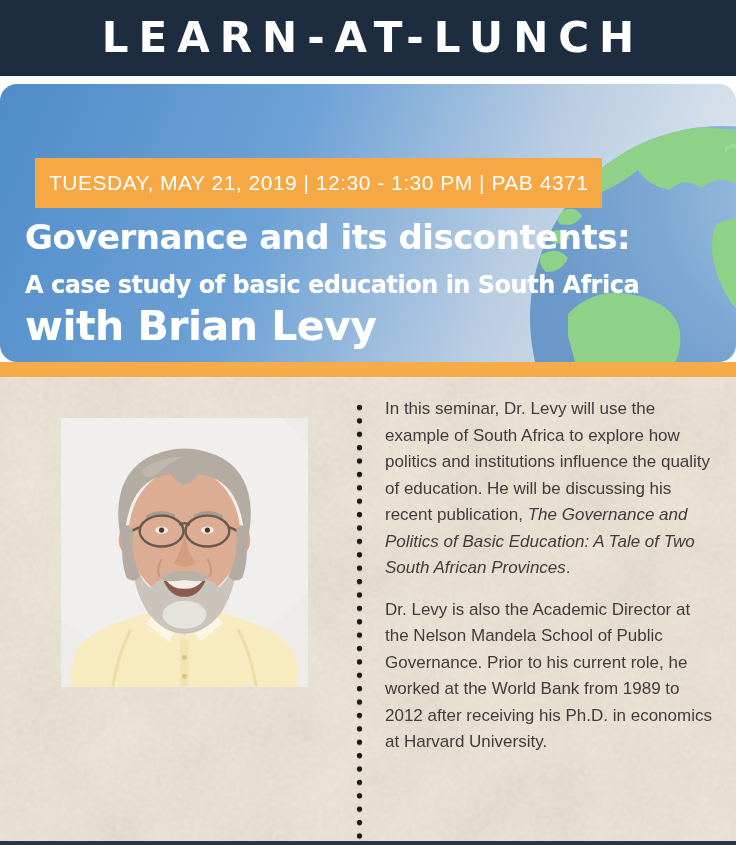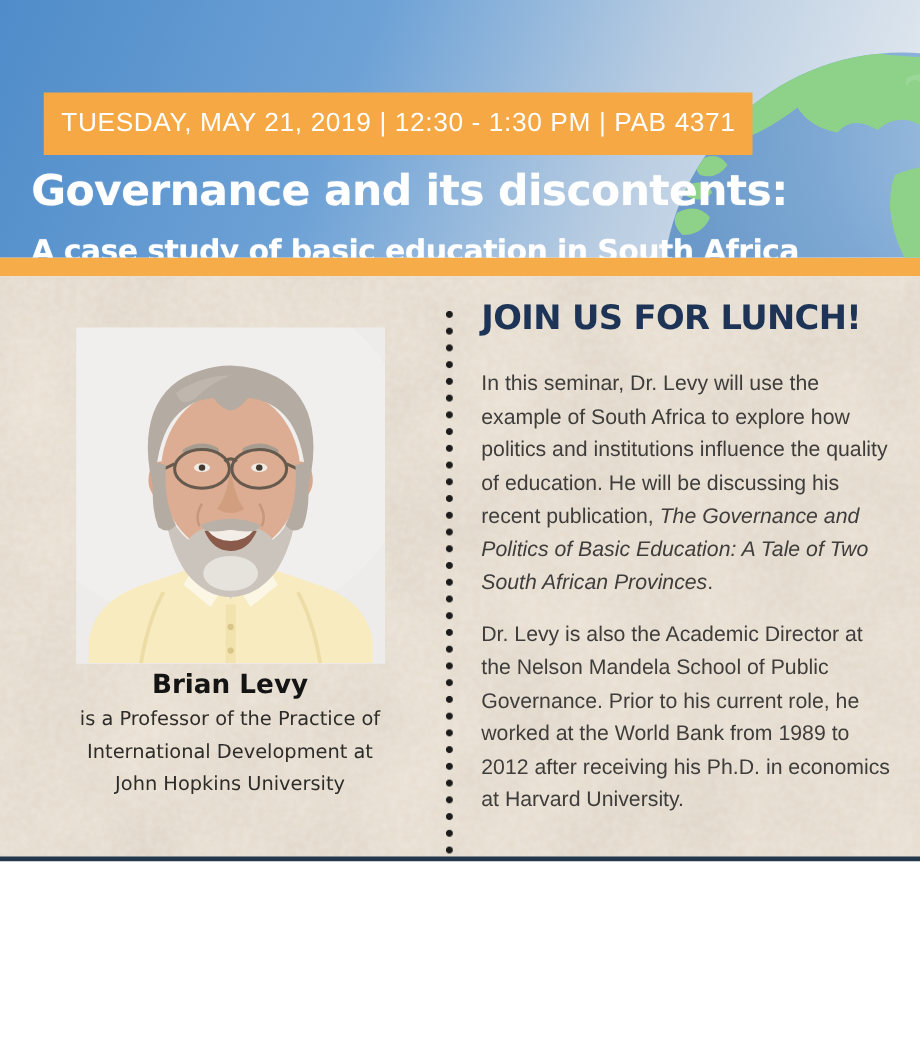--- a/index.html
+++ b/index.html
@@ -12,22 +12,23 @@
     height:76px;background:#1e2c3f;border-bottom:8px solid #ffffff;
     display:flex;align-items:center;justify-content:center;
   }
   .banner-title{
     margin:0;color:#ffffff;font-family:"DejaVu Sans",sans-serif;
     font-weight:800;font-size:42px;letter-spacing:10px;padding-left:10px;
     line-height:1;
   }
   
   .hero{
-    position:relative;height:206px;overflow:hidden;
+    position:relative;height:278px;overflow:hidden;
     background:linear-gradient(112deg,#4f8cc9 0%,#6ea2d6 38%,#b9cde2 68%,#e9edf1 100%);
+    border-radius:17px;
   }
   .globe{
     position:absolute;left:530px;top:42px;width:384px;height:384px;
     border-radius:50%;overflow:hidden;
     background:radial-gradient(circle at 72% 18%,#a6c4e2 0%,#7fa9d4 35%,#6b9aca 62%,#6191c4 100%);
   }
   .globe svg{display:block;width:384px;height:384px;}
   .badge{
     position:absolute;left:35px;top:74px;background:#f6a845;color:#ffffff;
     font-size:21px;line-height:28px;padding:11px 14px;letter-spacing:0.5px;
@@ -73,20 +74,23 @@
     margin:0 0 15px 0;font-size:17px;line-height:26.5px;color:#3e3d3b;
     font-family:"Liberation Sans",sans-serif;
   }
   .bottom-bar{height:4px;background:#24384b;}
 </style>
 </head>
 <body>
 
 <div class="page">
 
+  <header class="banner">
+    <h1 class="banner-title">LEARN-AT-LUNCH</h1>
+  </header>
 
   <section class="hero">
     <div class="globe">
       <svg viewBox="0 0 384 384">
         <g fill="#8ed189">
 
           <path d="M62,40 Q70,12 102,4 Q142,-4 182,2 L260,8 L260,52 Q224,44 206,58 Q188,48 172,62 Q152,50 140,64 Q118,60 108,44 Q90,58 72,66 Q60,52 62,40 Z"></path>
           <path d="M196,20 Q210,14 220,22 Q214,32 200,30 Q192,26 196,20 Z" fill="#9bd796"></path>
 
           <path d="M30,86 Q44,78 52,90 Q44,102 30,98 Q24,92 30,86 Z"></path>
@@ -175,34 +179,25 @@
             <path d="M79,109 L66,115"></path>
             <path d="M169,109 L182,115"></path>
           </g>
 
           <path d="M64,136 Q52,96 62,68 Q72,42 100,34 Q112,30 124,30 Q136,30 148,34 Q176,42 186,68 Q196,96 184,136 Q186,98 172,76 Q160,58 138,56 Q130,66 124,66 Q118,66 110,56 Q88,58 76,76 Q62,98 64,136 Z" fill="#b4aba2"></path>
           <path d="M64,108 Q58,140 66,160 Q74,166 80,158 Q70,140 72,110 Z" fill="#b4aba2"></path>
           <path d="M184,108 Q190,140 182,160 Q174,166 168,158 Q178,140 176,110 Z" fill="#b4aba2"></path>
           <path d="M80,52 Q100,38 124,38 Q108,44 96,56 Q84,64 80,52 Z" fill="#c2bab1" opacity="0.8"></path>
         </svg>
       </div>
-      <figcaption>
-        <div class="speaker-name">Brian Levy</div>
-        <div class="speaker-bio">
-            <div>is a Professor of the Practice of</div>
-            <div>International Development at</div>
-            <div>John Hopkins University</div>
-          </div>
-      </figcaption>
     </figure>
 
     <div class="dots"></div>
 
     <div class="col-right">
-      <h2 class="lunch-heading">JOIN US FOR LUNCH!</h2>
       <p><span>In this seminar, Dr. Levy will use the example of South Africa to explore how politics and institutions influence the quality of education. He will be discussing his recent publication, </span><span style="font-style: italic;">The Governance and Politics of Basic Education: A Tale of Two South African Provinces</span><span>.</span></p>
       <p>Dr. Levy is also the Academic Director at the Nelson Mandela School of Public Governance. Prior to his current role, he worked at the World Bank from 1989 to 2012 after receiving his Ph.D. in economics at Harvard University.</p>
     </div>
   </section>
 
   <footer class="bottom-bar"></footer>
 
 </div>
 
 </body></html>

